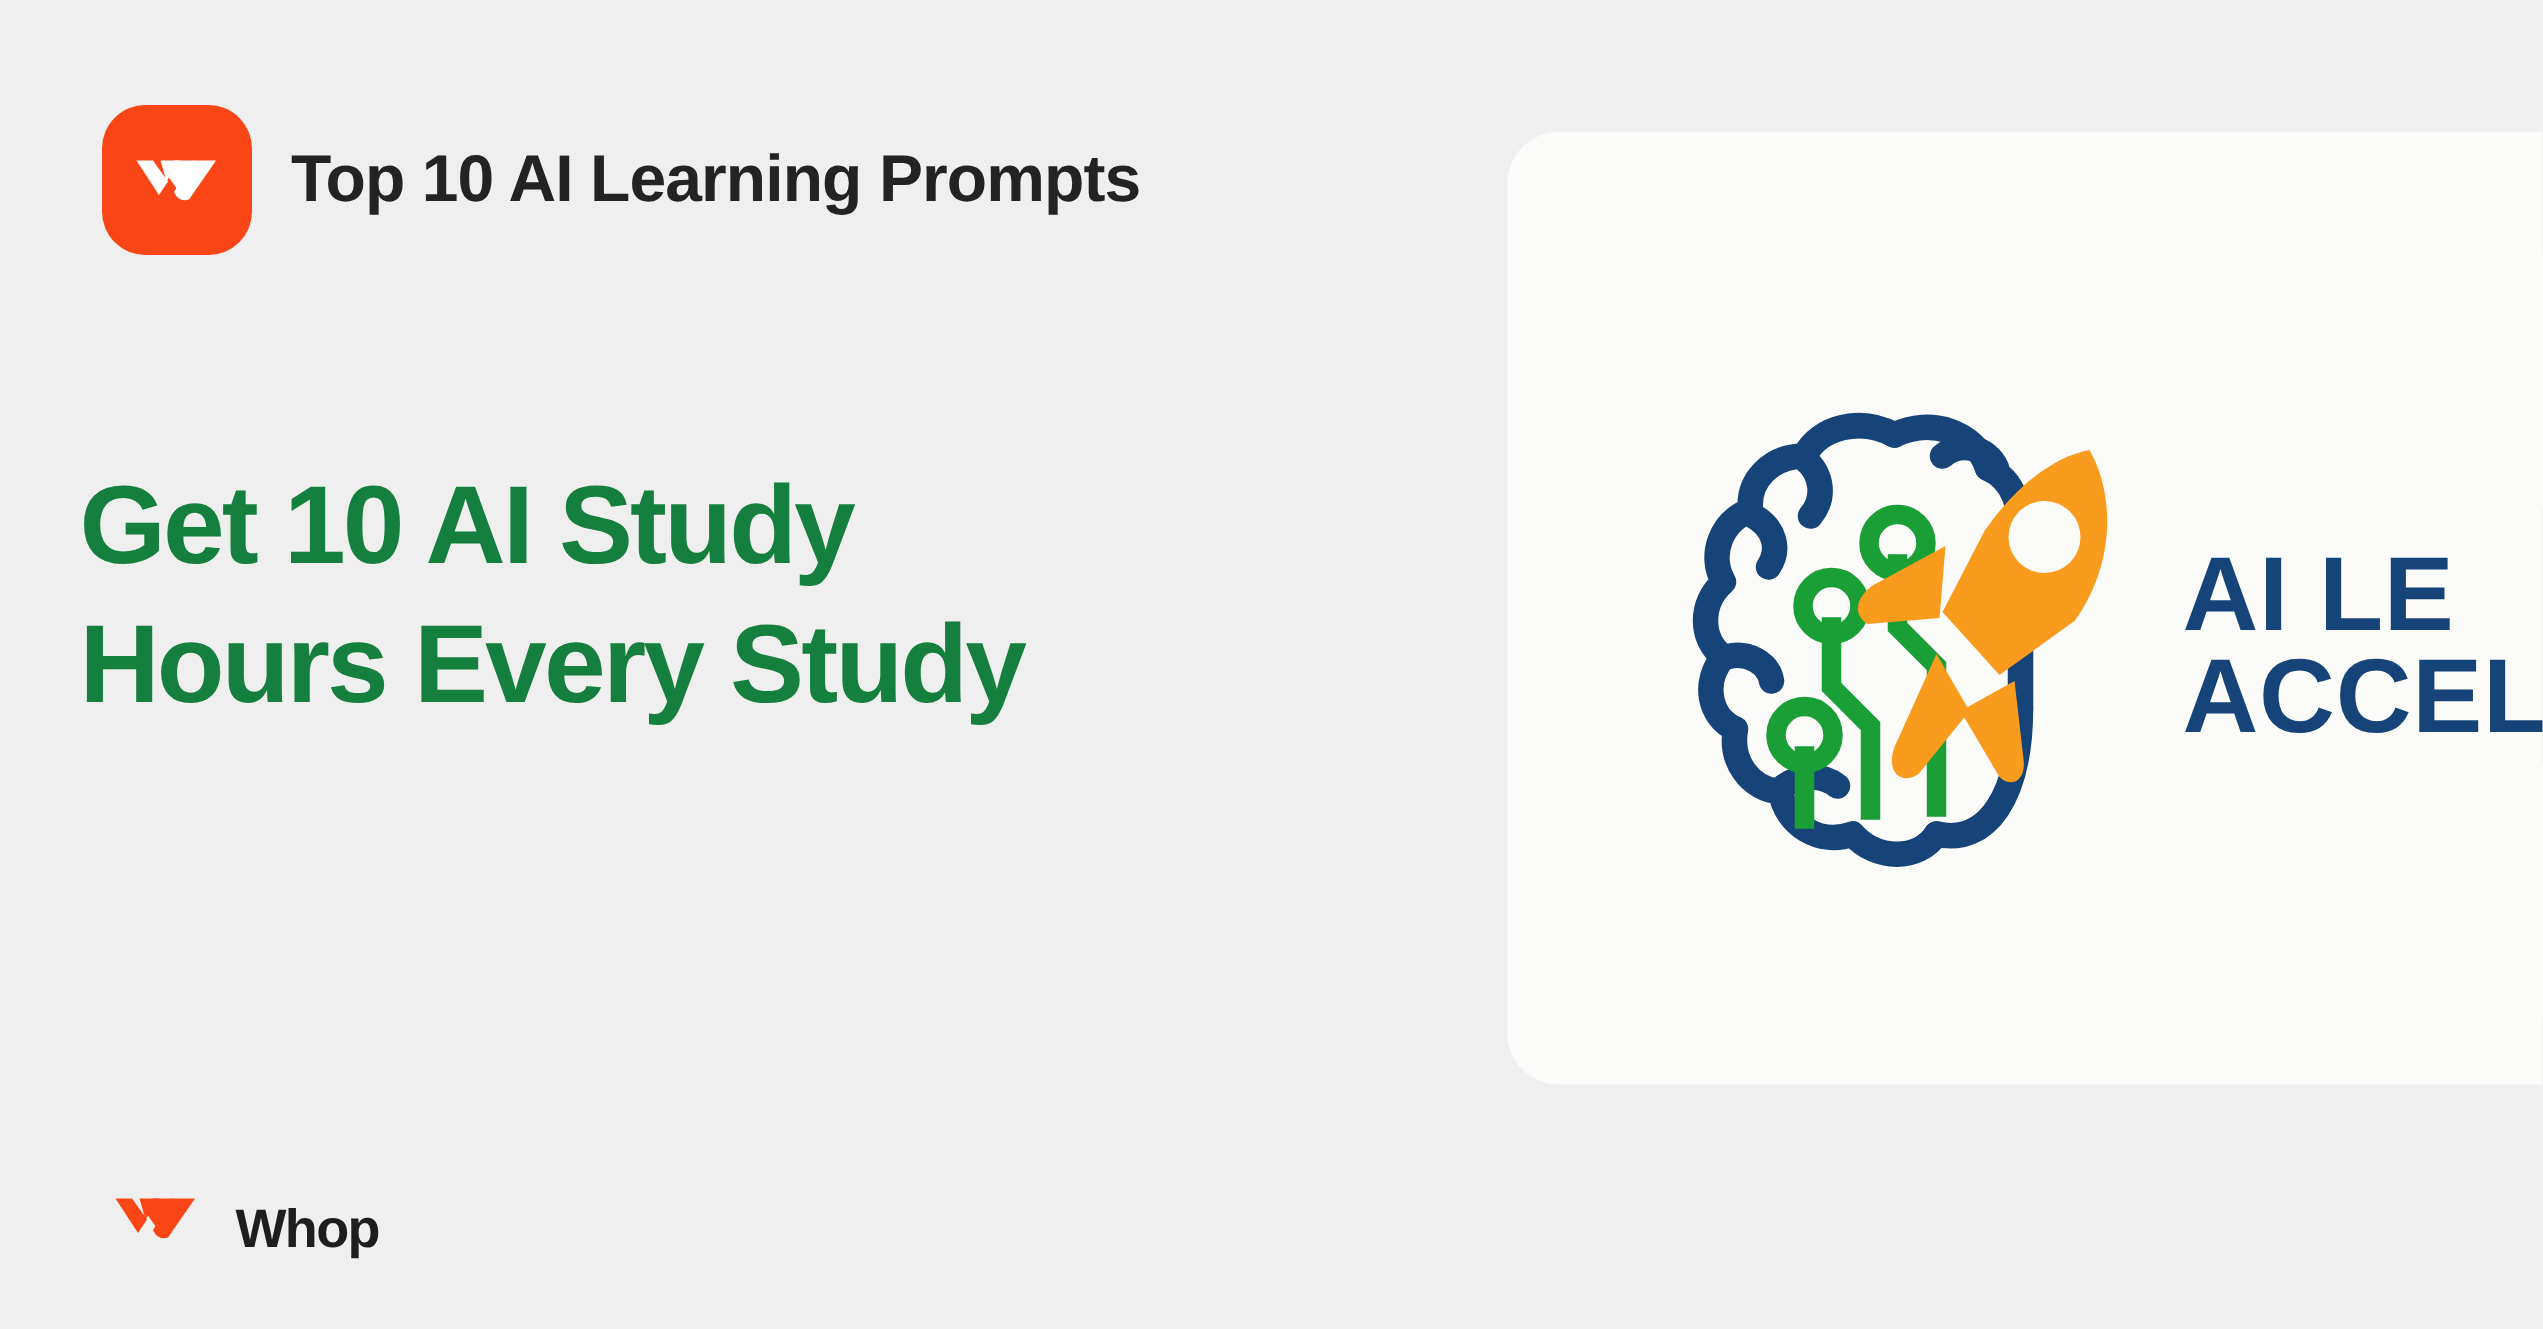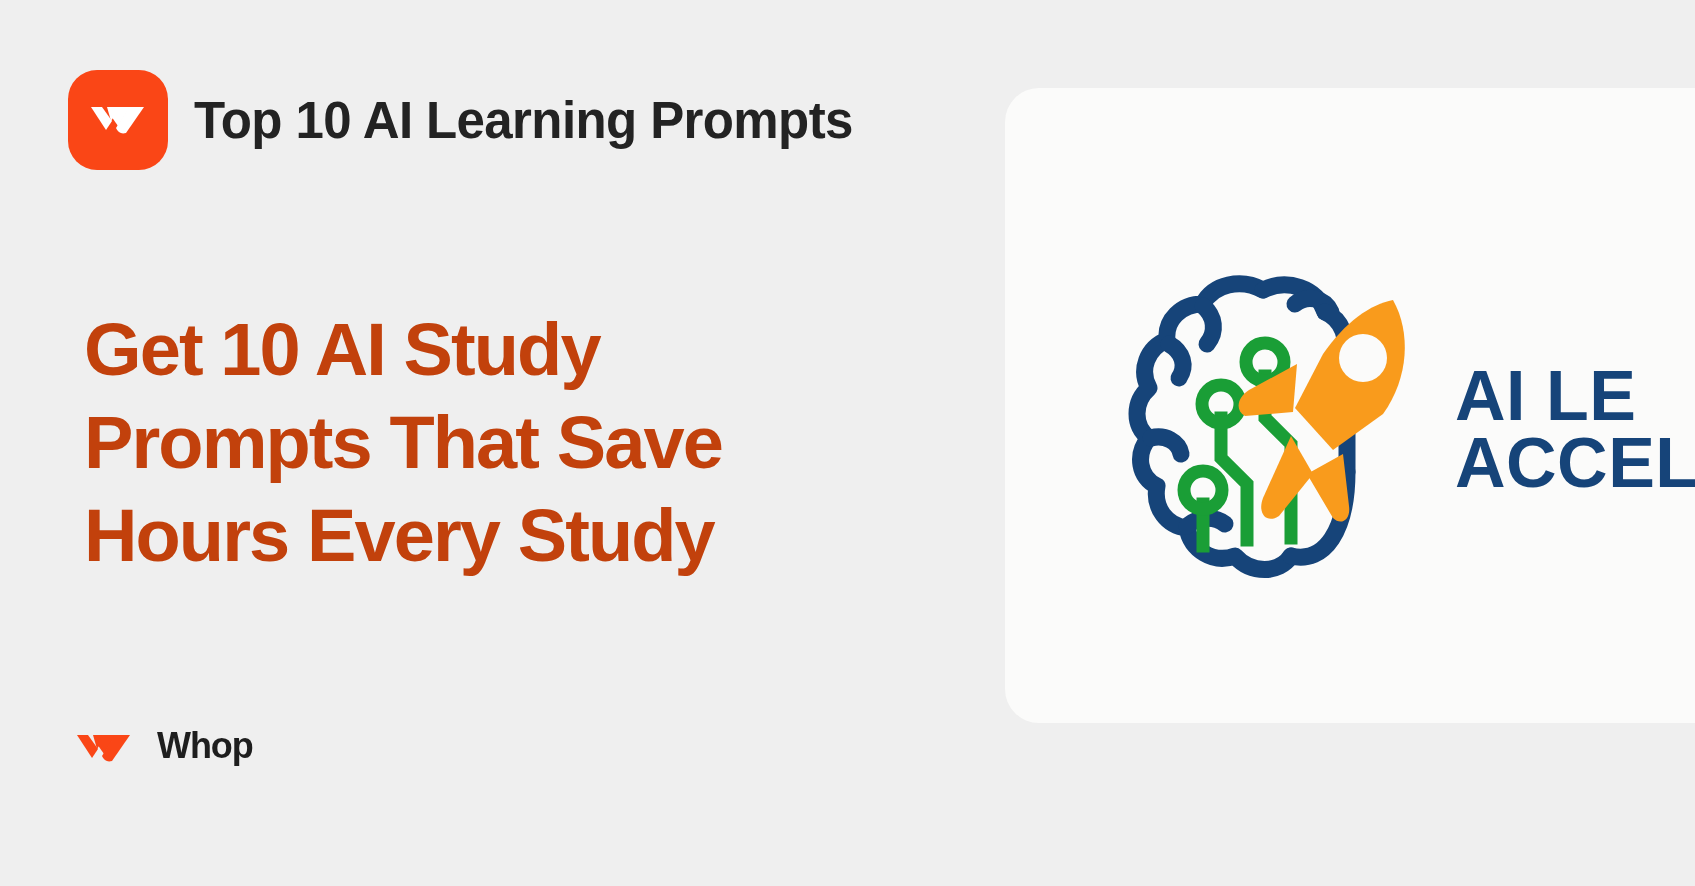--- a/index.html
+++ b/index.html
@@ -34,49 +34,49 @@
     border-radius:29px;
     background:#FA4616;
     display:flex;
     align-items:center;
     justify-content:center;
     flex:0 0 auto;
   }
   .brand-icon svg { display:block; }
 
   .header-title {
-    font-size:51px;
+    font-size:44px;
     font-weight:700;
     color:#232323;
     letter-spacing:-0.6px;
     white-space:nowrap;
     line-height:1;
   }
 
   
   .headline {
     position:absolute;
-    left:84px;
+    left:53px;
     top:304px;
     width:820px;
     font-size:74px;
     font-weight:700;
     line-height:1.255;
-    color:#c2410c;
+    color:#15803d;
     letter-spacing:-1.9px;
   }
   .headline .line { display:block; white-space:nowrap; }
 
   
   .footer {
     position:absolute;
     left:66px;
-    top:728px;
-    display:flex;
-    align-items:flex-start;
+    top:792px;
+    display:flex;
+    align-items:flex-end;
     gap:15px;
   }
   .footer-mark { display:block; flex:0 0 auto; }
   .footer-word {
     font-size:36px;
     font-weight:700;
     color:#1E1E1E;
     letter-spacing:-1.1px;
     line-height:1;
   }
@@ -129,21 +129,20 @@
       <path d="M27 7 L41 7 L29 26 L22 16 Z" fill="#ffffff"></path>
       <path d="M40 7 L55 7 L37 33 Q30 35 27 28 Z" fill="#ffffff"></path>
     </svg>
   </div>
 
   <div class="header-title">Top 10 AI Learning Prompts</div>
 </div>
 
 <div class="headline">
   <span class="line">Get 10 AI Study</span>
-  <span class="line">Prompts That Save</span>
   <span class="line">Hours Every Study</span>
 </div>
 
 <div class="footer">
 
   <span class="footer-mark">
     <svg width="76" height="40" viewBox="0 0 58 40" aria-hidden="true">
       <path d="M2 7 L13 7 L23 21 L17 30 Z" fill="#FA4616"></path>
       <path d="M18 7 L31 7 L22 21 Z" fill="#FA4616"></path>
       <path d="M27 7 L41 7 L29 26 L22 16 Z" fill="#FA4616"></path>

